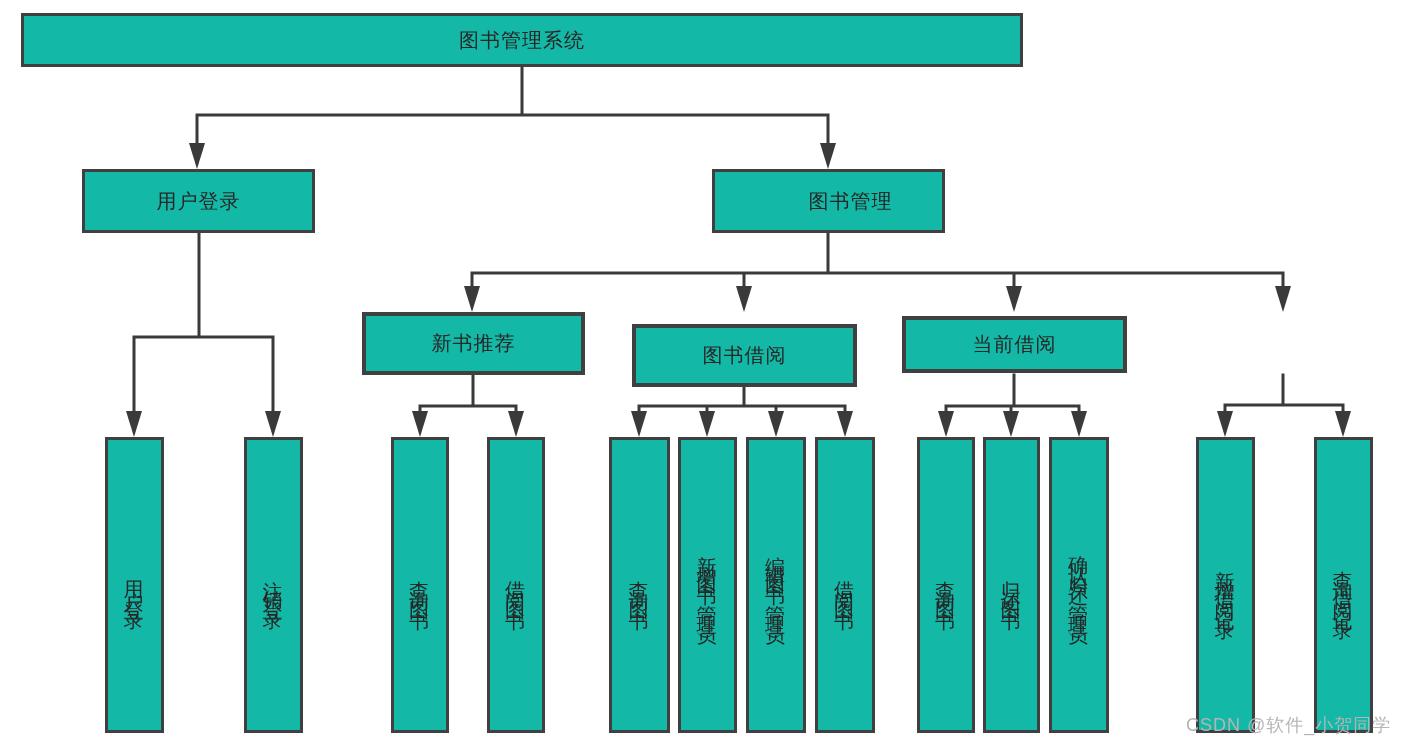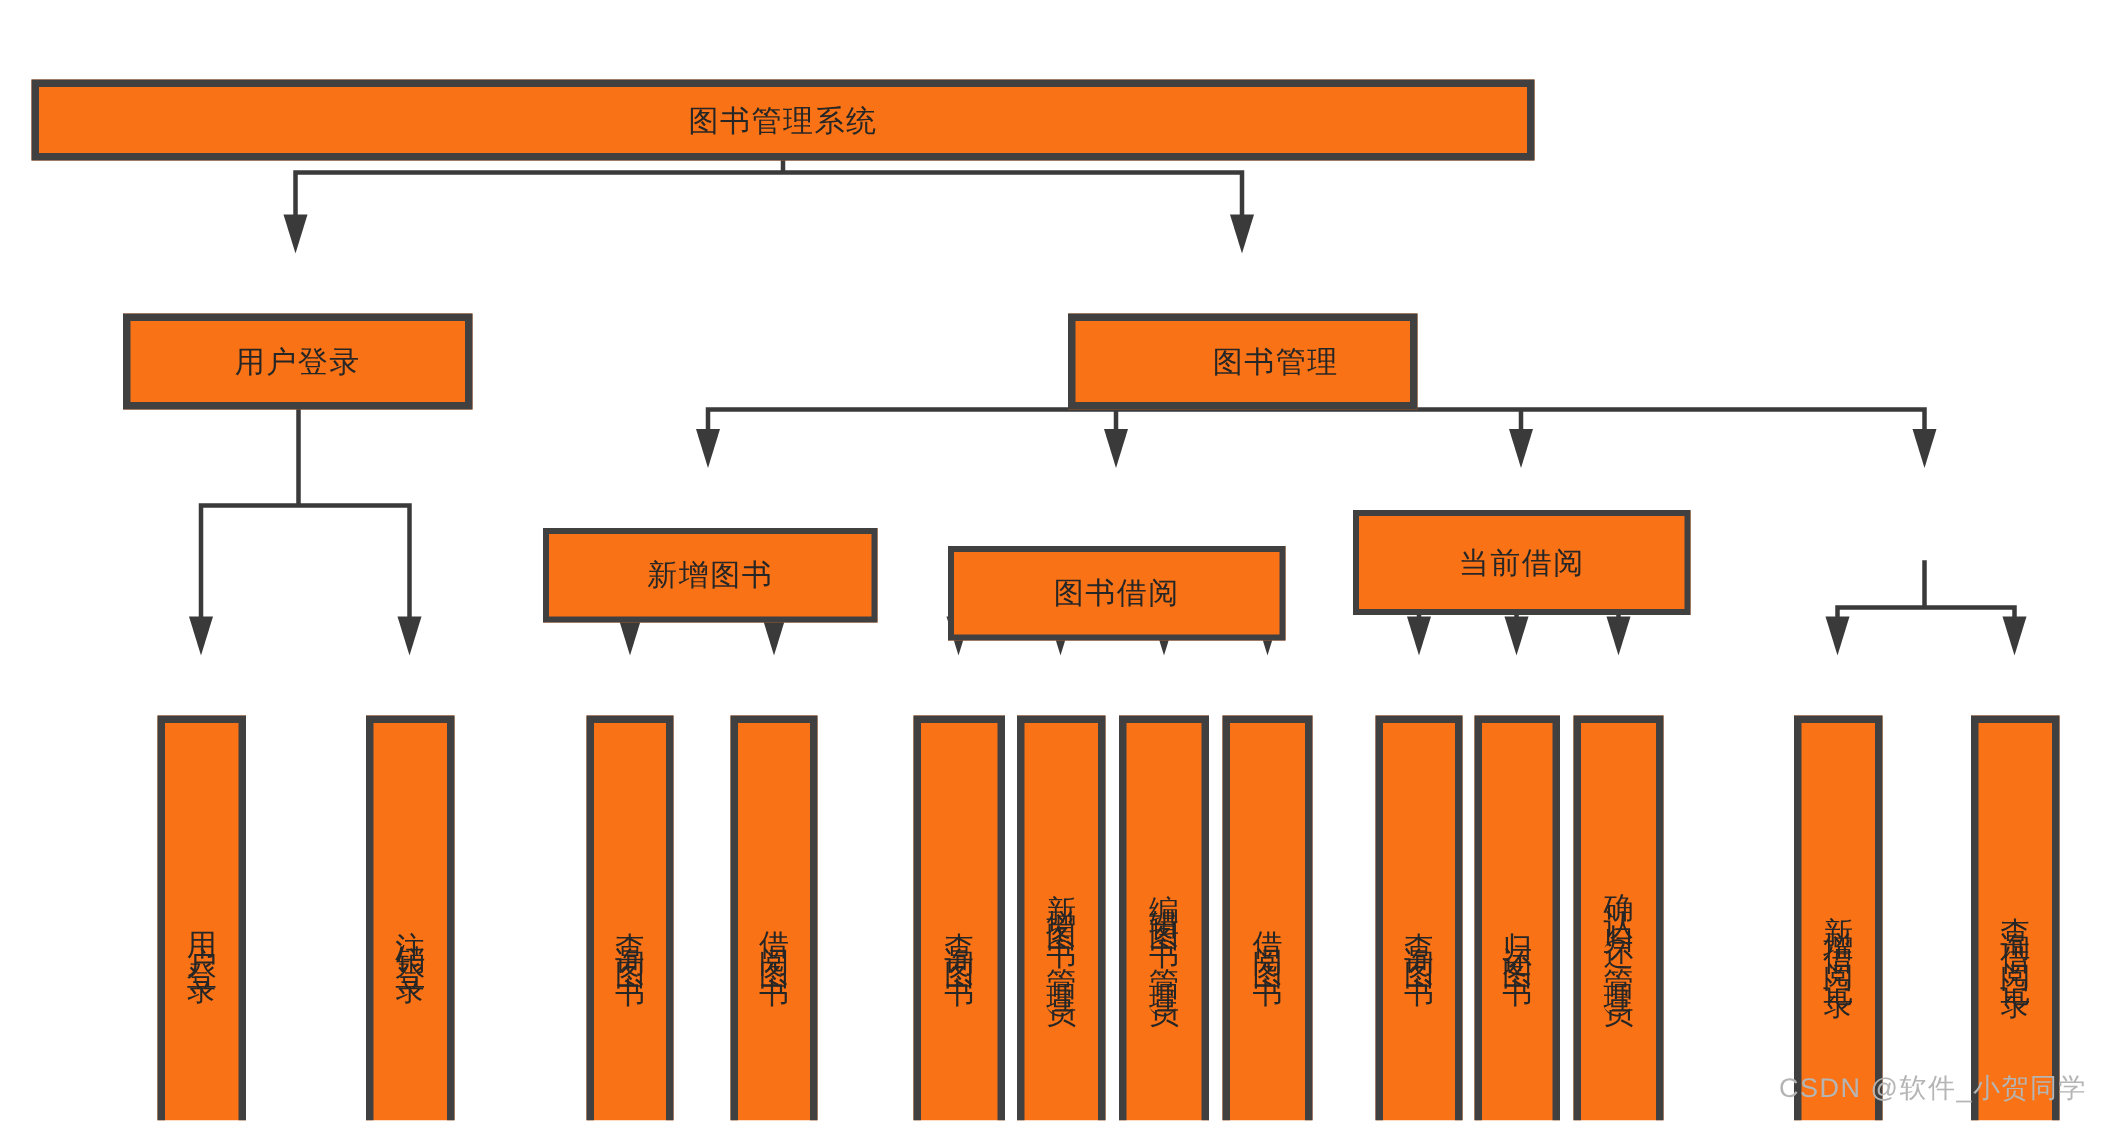--- a/index.html
+++ b/index.html
@@ -7,28 +7,27 @@
     position:relative;
     width:1405px;height:747px;
     background:#ffffff;
     font-family:"Liberation Sans","DejaVu Sans",sans-serif;
     color:#262626;
     overflow:hidden;
   }
   .connectors{position:absolute;left:0;top:0;z-index:1;}
   .node{
     position:absolute;
-    background:#f97316;
-    border:5px solid #404040;
+    background:#14b8a6;
+    border:3px solid #404040;
     box-sizing:border-box;
     display:flex;align-items:center;justify-content:center;
     font-size:20px;
     z-index:2;
     letter-spacing:1px;
-    margin-top:40px;
   }
   .lvl3{border-width:4px;}
   .leaf{z-index:2;}
   .leaf .vtext{
     writing-mode:vertical-rl;
     text-orientation:mixed;
     font-size:20px;
     letter-spacing:10px;
     white-space:nowrap;
   }
@@ -95,23 +94,23 @@
       <polygon points="1217,411 1233,411 1225,437" fill="#3a3a3a" stroke="none"></polygon>
       <polygon points="1335,411 1351,411 1343,437" fill="#3a3a3a" stroke="none"></polygon>
     </g>
   </svg>
 
   <div class="node" style="left:21px;top:13px;width:1002px;height:54px;">图书管理系统</div>
 
   <div class="node" style="left:82px;top:169px;width:233px;height:64px;">用户登录</div>
   <div class="node" style="left:712px;top:169px;width:233px;height:64px;padding-left:44px;">图书管理</div>
 
-  <div class="node lvl3" style="left:362px;top:312px;width:223px;height:63px;">新增图书</div>
+  <div class="node lvl3" style="left:362px;top:312px;width:223px;height:63px;">新书推荐</div>
   <div class="node lvl3" style="left:632px;top:324px;width:225px;height:63px;">图书借阅</div>
-  <div class="node lvl3" style="left:902px;top:300px;width:225px;height:70px;">当前借阅</div>
+  <div class="node lvl3" style="left:902px;top:316px;width:225px;height:57px;">当前借阅</div>
 
   <div class="node leaf" style="left:105px;top:437px;width:59px;height:296px;">
     <span class="vtext">用户登录</span>
   </div>
   <div class="node leaf" style="left:244px;top:437px;width:59px;height:296px;">
     <span class="vtext">注销登录</span>
   </div>
 
   <div class="node leaf" style="left:391px;top:437px;width:58px;height:296px;">
     <span class="vtext">查询图书</span>

